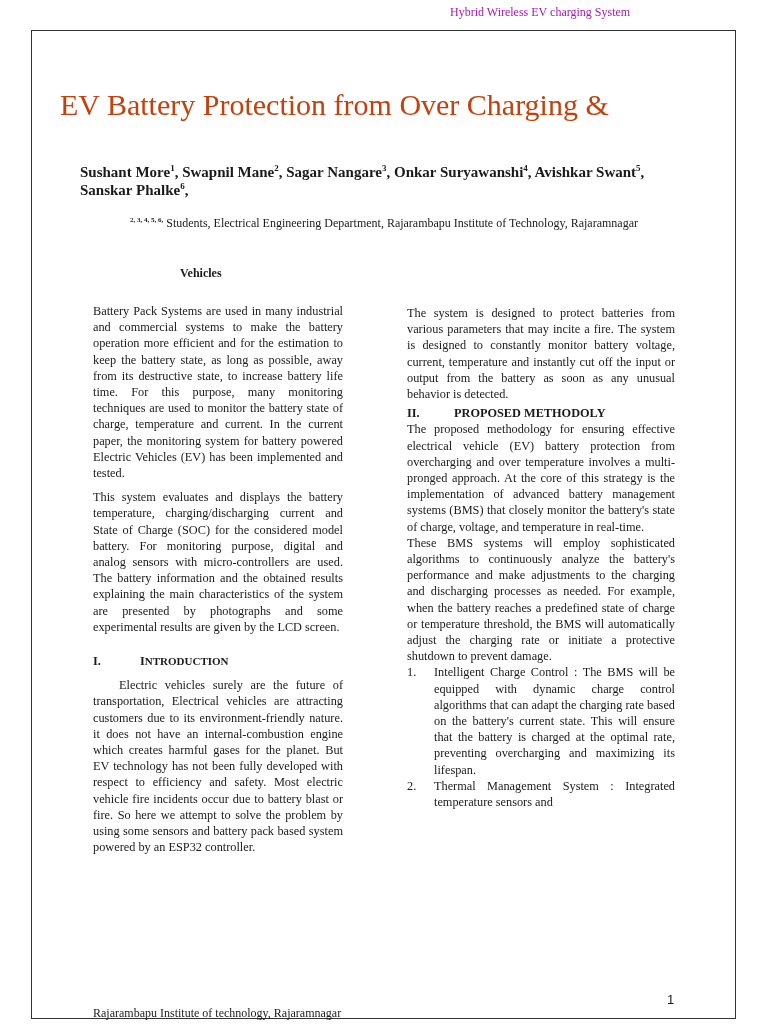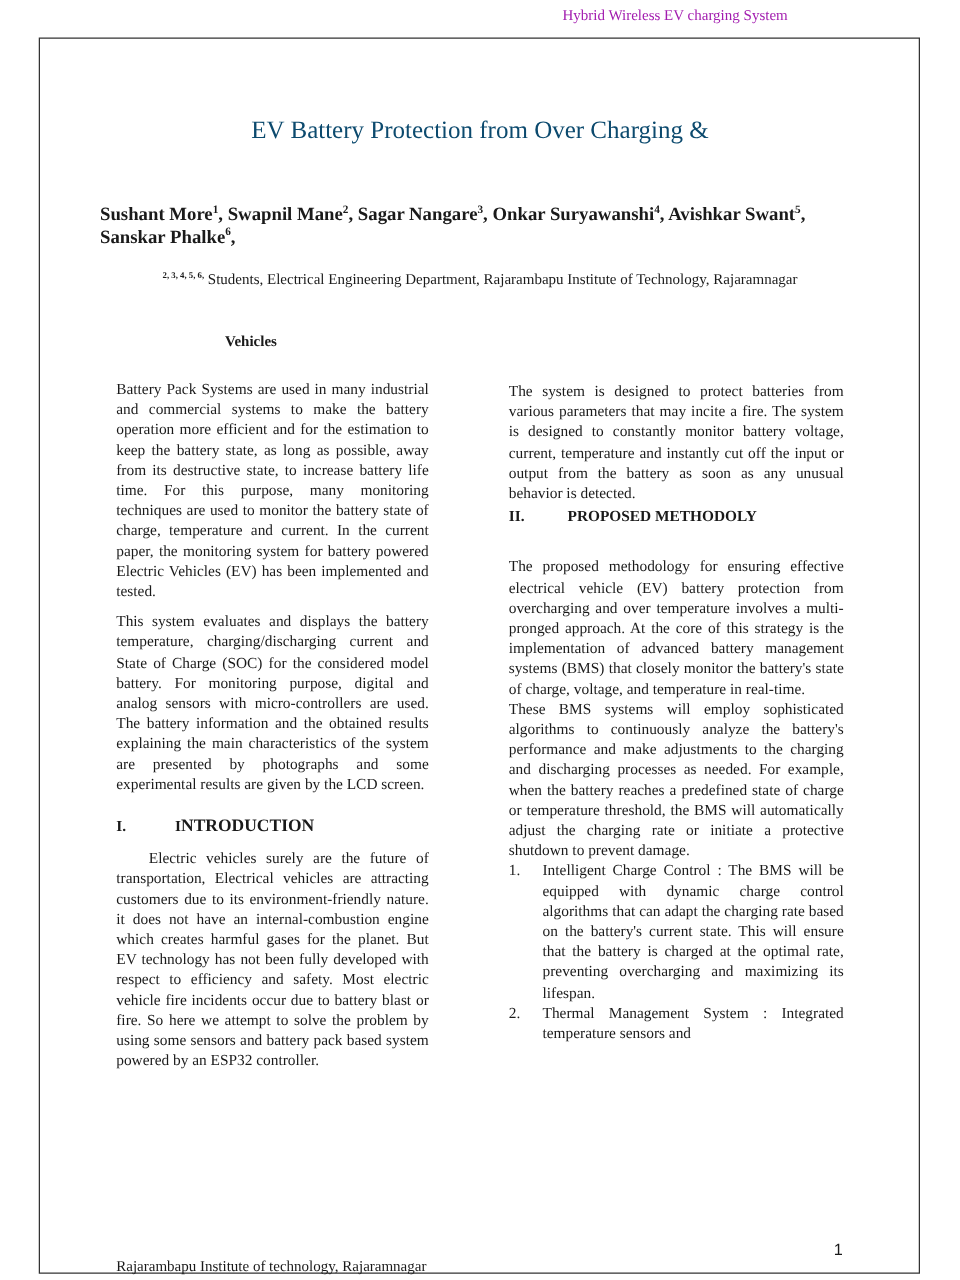--- a/index.html
+++ b/index.html
@@ -11,21 +11,21 @@
   .running-header {
     position: absolute; top: 5px; left: 450px;
     font-size: 12px; color: #a21caf; white-space: nowrap;
   }
   .page-border {
     position: absolute; left: 31px; top: 30px; width: 705px; height: 989px;
     border: 1.5px solid #333; box-sizing: border-box;
   }
   .title {
     position: absolute; top: 88px; left: 60px; width: 648px;
-    text-align: center; font-size: 20px; line-height: 33px; color: #0c4a6e;
+    text-align: left; font-size: 30px; line-height: 33px; color: #c2410c;
   }
   .authors {
     position: absolute; top: 163px; left: 80px; width: 608px;
     text-align: left; font-size: 15px; line-height: 18px; font-weight: bold;
   }
   .authors sup { font-size: 9px; line-height: 0; }
   .affiliations {
     position: absolute; top: 216px; left: 60px; width: 648px;
     text-align: center; font-size: 12px; line-height: 14px;
   }
@@ -40,21 +40,21 @@
   }
   .col p { margin: 0; }
   .left-col { left: 93px; width: 250px; top: 303px; }
   .right-col { left: 407px; width: 268px; top: 305px; }
   .gap-8 { margin-top: 8px !important; }
   .section-head {
     font-weight: bold; font-size: 12.3px; display: flex; text-align: left;
   }
   .section-head .num { width: 47px; flex: none; }
   .sc-big { font-size: 12.3px; }
-  .sc-small { font-size: 14px; text-align: right; }
+  .sc-small { font-size: 11px; text-align: right; }
   .indent { text-indent: 26px; }
   .list { margin: 0; padding: 0; list-style: none; }
   .list li { display: flex; }
   .list .li-num { width: 27px; flex: none; text-align: left; }
   .list .li-text { flex: 1; text-align: justify; }
   .footer-left {
     position: absolute; top: 1006px; left: 93px;
     font-size: 12px; white-space: nowrap;
   }
   .page-num {
@@ -92,21 +92,21 @@
   </div>
   <p class="indent" style="margin-top:8px">Electric vehicles surely are the future of transportation, Electrical vehicles are attracting customers due to its environment-friendly nature. it does not have an internal-combustion engine which creates harmful gases for the planet.  But EV technology has not been fully developed with respect to efficiency and safety. Most electric vehicle fire incidents occur due to battery blast or fire. So here we attempt to solve the problem by using some sensors and battery pack based system powered by an ESP32 controller.</p>
 </div>
 
 <div class="col right-col">
   <p>The system is designed to protect batteries from various parameters that may incite a fire. The system is designed to constantly monitor battery voltage, current, temperature and instantly cut off the input or output from the battery as soon as any unusual behavior is detected.</p>
   <div class="section-head" style="margin-top:3px">
     <span class="num">II.</span>
     <span>PROPOSED METHODOLY</span>
   </div>
-  <p style="margin-top:24px">The proposed methodology for ensuring effective electrical vehicle (EV) battery protection from overcharging and over temperature involves a multi-pronged approach. At the core of this strategy is the implementation of advanced battery management systems (BMS) that closely monitor the battery's state of charge, voltage, and temperature in real-time.</p>
+  <p style="">The proposed methodology for ensuring effective electrical vehicle (EV) battery protection from overcharging and over temperature involves a multi-pronged approach. At the core of this strategy is the implementation of advanced battery management systems (BMS) that closely monitor the battery's state of charge, voltage, and temperature in real-time.</p>
   <p>These BMS systems will employ sophisticated algorithms to continuously analyze the battery's performance and make adjustments to the charging and discharging processes as needed. For example, when the battery reaches a predefined state of charge or temperature threshold, the BMS will automatically adjust the charging rate or initiate a protective shutdown to prevent damage.</p>
   <ul class="list">
     <li>
       <span class="li-num">1.</span>
       <span class="li-text">Intelligent Charge Control : The BMS will be equipped with dynamic charge control algorithms that can adapt the charging rate based on the battery's current state. This will ensure that the battery is charged at the optimal rate, preventing overcharging and maximizing its lifespan.</span>
     </li>
     <li>
       <span class="li-num">2.</span>
       <span class="li-text">Thermal Management System : Integrated temperature sensors and</span>
     </li>

